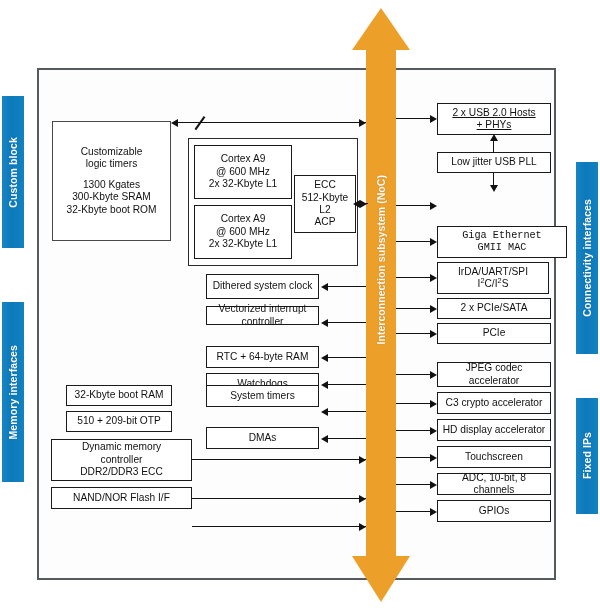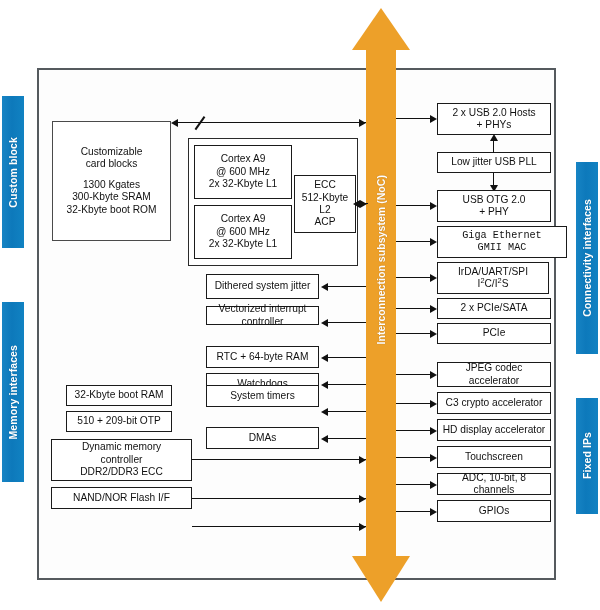--- a/index.html
+++ b/index.html
@@ -141,21 +141,21 @@
   <div class="noc-arrow-up"></div>
   <div class="noc-shaft"></div>
   <div class="noc-arrow-down"></div>
   <div class="noc-label">
     <span>Interconnection subsystem (NoC)</span>
   </div>
 
   <div class="box grey" style="left:52px;top:121px;width:119px;height:120px;">
     <div>
       <span class="ml">Customizable</span>
-      <span class="ml">card blocks</span>
+      <span class="ml">logic timers</span>
       <span class="ml" style="height:8px;"></span>
       <span class="ml">1300 Kgates</span>
       <span class="ml">300-Kbyte SRAM</span>
       <span class="ml">32-Kbyte boot ROM</span>
     </div>
   </div>
 
   <div class="conn" style="left:177px;top:122px;width:189px;"></div>
   <div class="ah ah-l" style="left:171px;top:118.6px;"></div>
   <div class="ah ah-r" style="left:359px;top:118.6px;"></div>
@@ -185,21 +185,21 @@
       <span class="ml">512-Kbyte L2</span>
       <span class="ml">ACP</span>
     </div>
   </div>
 
   <div class="conn" style="left:358px;top:203px;width:10px;"></div>
   <div class="ah ah-l" style="left:353px;top:199.6px;"></div>
   <div class="ah ah-r" style="left:360px;top:199.6px;"></div>
 
   <div class="box" style="left:206px;top:274px;width:113px;height:25px;">
-    <span>Dithered system jitter</span>
+    <span>Dithered system clock</span>
   </div>
   <div class="conn" style="left:327px;top:286px;width:39px;"></div>
   <div class="ah ah-l" style="left:321px;top:282.6px;"></div>
 
   <div class="box" style="left:206px;top:306px;width:113px;height:19px;">
     <div>
       <span class="ml">Vectorized interrupt</span>
       <span class="ml">controller</span>
     </div>
   </div>
@@ -250,45 +250,39 @@
 
   <div class="box" style="left:51px;top:487px;width:141px;height:22px;">
     <span>NAND/NOR Flash I/F</span>
   </div>
   <div class="conn" style="left:192px;top:498px;width:174px;"></div>
   <div class="ah ah-r" style="left:359px;top:494.6px;"></div>
 
   <div class="conn" style="left:192px;top:526px;width:174px;"></div>
   <div class="ah ah-r" style="left:359px;top:522.6px;"></div>
 
-  <div class="box" style="left:437px;top:103px;width:114px;height:32px;">
+  <div class="box" style="left:437px;top:103px;width:114px;height:32px;text-decoration:underline;">
     <div>
       <span class="ml">2 x USB 2.0 Hosts</span>
       <span class="ml">+ PHYs</span>
     </div>
   </div>
   <div class="conn" style="left:396px;top:118px;width:35px;"></div>
   <div class="ah ah-r" style="left:430px;top:114.6px;"></div>
 
   <div class="box" style="left:437px;top:152px;width:114px;height:21px;">
     <span>Low jitter USB PLL</span>
   </div>
 
   <div class="connv" style="left:493px;top:140px;height:13px;"></div>
   <div class="ah ah-u" style="left:489.6px;top:134px;"></div>
 
   <div class="connv" style="left:493px;top:173px;height:13px;"></div>
   <div class="ah ah-d" style="left:489.6px;top:185px;"></div>
 
-  <div class="box" style="left:437px;top:190px;width:114px;height:32px;">
-    <div>
-      <span class="ml">USB OTG 2.0</span>
-      <span class="ml">+ PHY</span>
-    </div>
-  </div>
   <div class="conn" style="left:396px;top:205px;width:35px;"></div>
   <div class="ah ah-r" style="left:430px;top:201.6px;"></div>
 
   <div class="box" style="left:437px;top:226px;width:130px;height:32px;font-family:Liberation Mono, monospace;">
     <div>
       <span class="ml">Giga Ethernet</span>
       <span class="ml">GMII MAC</span>
     </div>
   </div>
   <div class="conn" style="left:396px;top:241px;width:35px;"></div>

